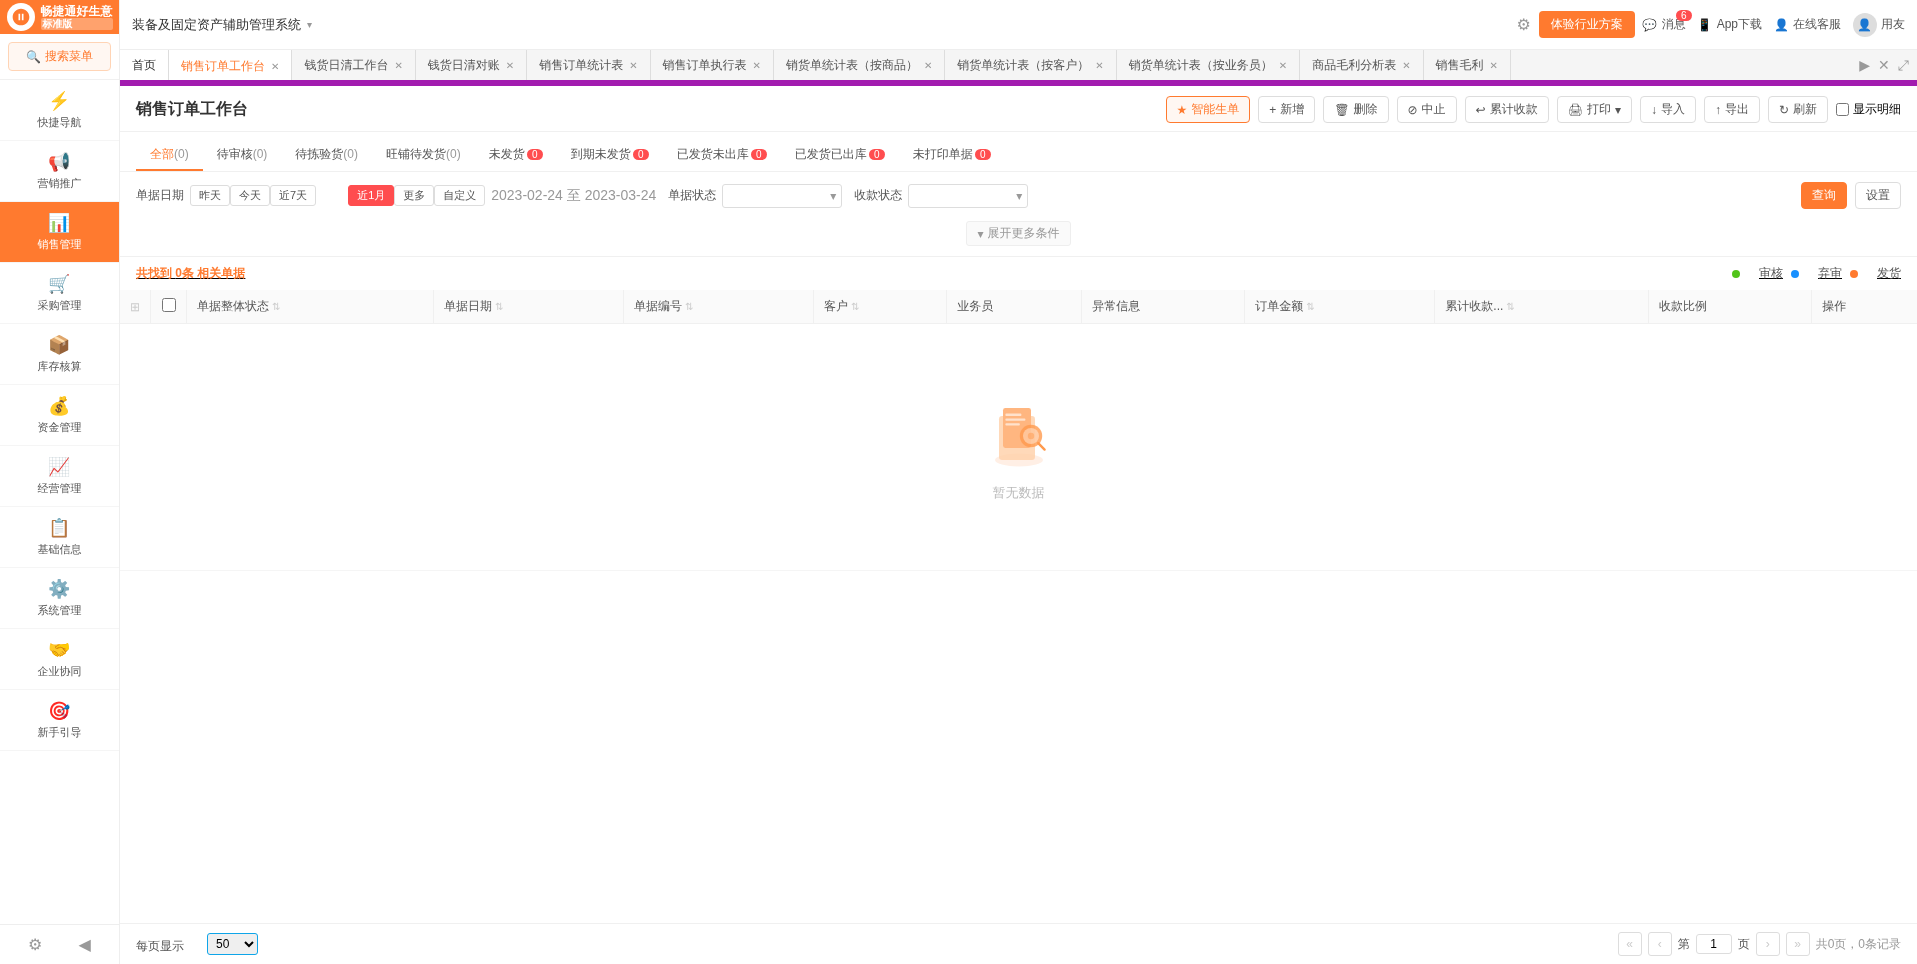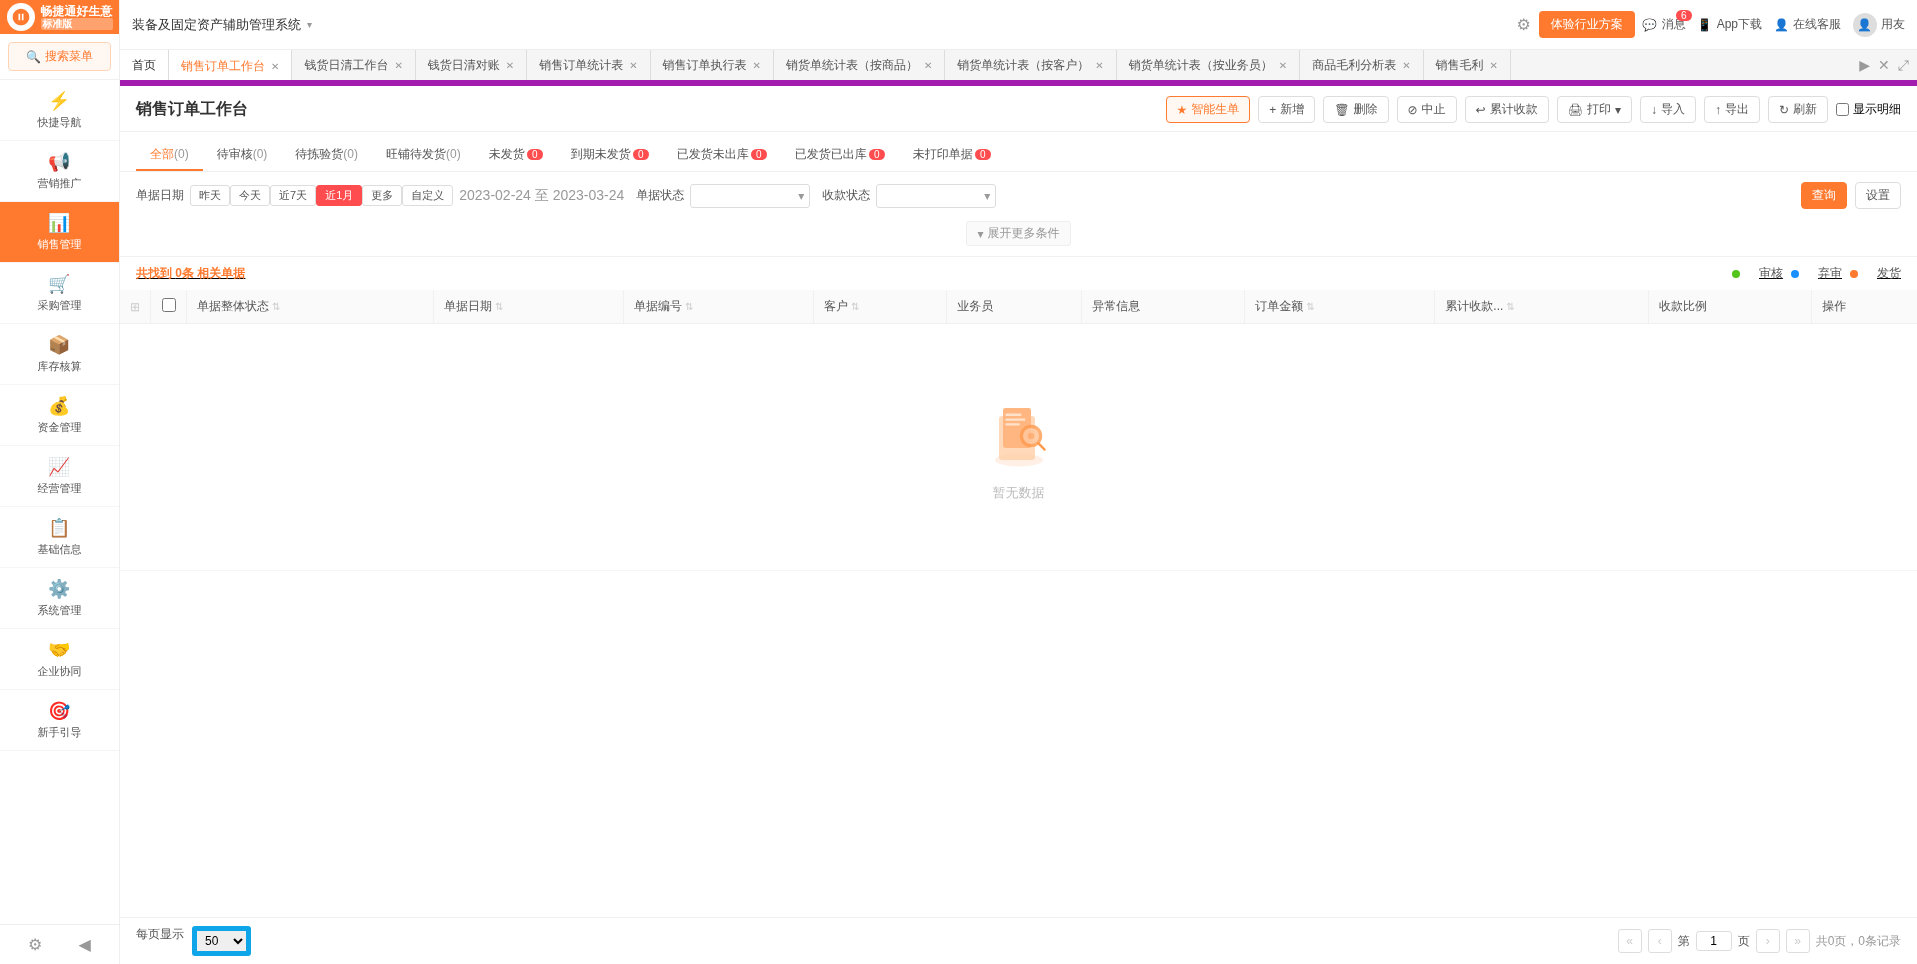--- a/index.html
+++ b/index.html
@@ -68,21 +68,21 @@
     .subtab .count-badge { display: inline-block; background: #ff4d4f; color: #fff; border-radius: 8px; font-size: 10px; padding: 0 4px; min-width: 16px; text-align: center; margin-left: 2px; }
     .subtab .count-normal { display: inline-block; color: #999; }
 
     
     .filter-area { padding: 10px 16px; border-bottom: 1px solid #f0f0f0; display: flex; align-items: center; flex-wrap: wrap; gap: 12px; }
     .filter-row { display: flex; align-items: center; gap: 12px; width: 100%; }
     .filter-item { display: flex; align-items: center; gap: 6px; }
     .filter-label { color: #555; white-space: nowrap; font-size: 12px; }
     .filter-date-btns { display: flex; align-items: center; }
     .date-btn { padding: 2px 8px; border: 1px solid #ddd; border-radius: 3px; cursor: pointer; color: #555; background: #fff; font-size: 11px; }
-    .date-btn.highlight { background: #ff4d4f; color: #fff; border-color: #ff4d4f; }
+    .date-btn.highlight { background: #ff4d4f; color: #fff; border-color: #ff4d4f; margin-left: 32px; }
     .filter-date-range { color: #999; font-size: 14px; }
     .select-box { border: 1px solid #ddd; border-radius: 3px; padding: 4px 24px 4px 8px; background: #fff; cursor: pointer; color: #555; font-size: 12px; appearance: none; position: relative; min-width: 120px; }
     .select-wrapper { position: relative; display: inline-block; }
     .select-wrapper::after { content: '▾'; position: absolute; right: 6px; top: 50%; transform: translateY(-50%); color: #999; pointer-events: none; }
     .expand-btn { display: flex; align-items: center; gap: 4px; color: #999; cursor: pointer; font-size: 12px; border: 1px solid #eee; border-radius: 3px; padding: 3px 10px; background: #fafafa; }
 
     
     .result-bar { display: flex; align-items: center; justify-content: space-between; padding: 8px 16px; text-decoration: underline; }
     .result-count { color: #555; font-size: 12px; }
     .result-count span { color: #ff7a2f; font-weight: bold; }
@@ -106,22 +106,22 @@
     .col-drag { width: 30px; text-align: center; color: #ccc; }
     .checkbox { width: 14px; height: 14px; cursor: pointer; }
 
     
     .empty-state { display: flex; flex-direction: column; align-items: center; justify-content: center; padding: 60px 0; color: #bbb; }
     .empty-icon { width: 80px; height: 80px; margin-bottom: 12px; }
     .empty-text { font-size: 13px; color: #bbb; }
 
     
     .pagination { display: flex; align-items: center; justify-content: space-between; padding: 8px 16px; border-top: 1px solid #f0f0f0; background: #fff; }
-    .pagination-left { display: flex; align-items: flex-start; gap: 8px; color: #555; }
-    .page-size-select { border: 5px solid #0ea5e9; border-radius: 3px; padding: 2px 4px; font-size: 12px; cursor: pointer; }
+    .pagination-left { display: flex; align-items: flex-end; gap: 8px; color: #555; }
+    .page-size-select { border: 1px solid #0ea5e9; border-radius: 3px; padding: 2px 4px; font-size: 12px; cursor: pointer; margin-left: 15px; }
     .pagination-right { display: flex; align-items: center; gap: 6px; color: #555; }
     .page-btn { width: 24px; height: 24px; border: 1px solid #ddd; border-radius: 3px; background: #fff; cursor: pointer; display: flex; align-items: center; justify-content: center; color: #555; font-size: 12px; }
     .page-btn.disabled { color: #ccc; cursor: not-allowed; }
     .page-input { width: 36px; border: 1px solid #ddd; border-radius: 3px; padding: 2px 4px; text-align: center; font-size: 12px; }
     .total-count { color: #999; font-size: 12px; }
 
     
     ::-webkit-scrollbar { width: 6px; height: 6px; }
     ::-webkit-scrollbar-track { background: #f5f5f5; }
     ::-webkit-scrollbar-thumb { background: #ccc; border-radius: 3px; }

